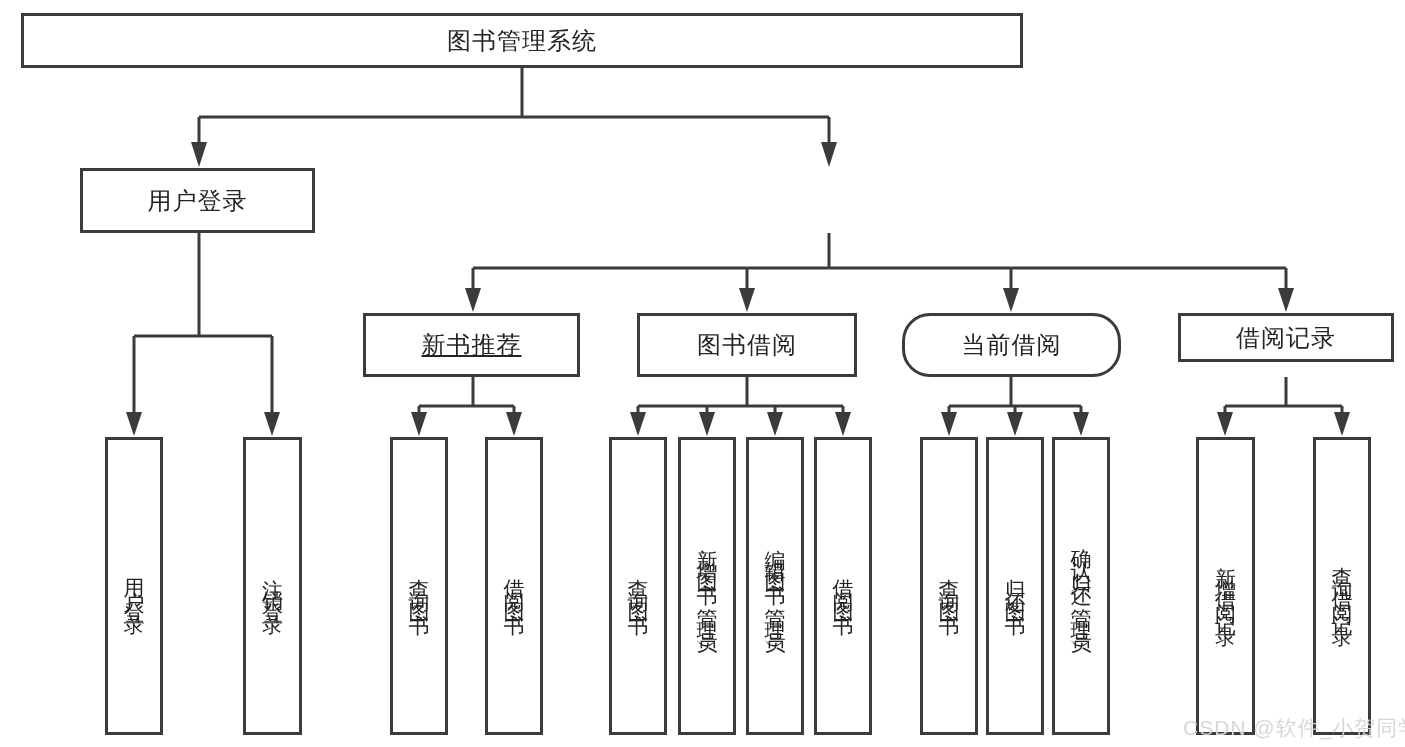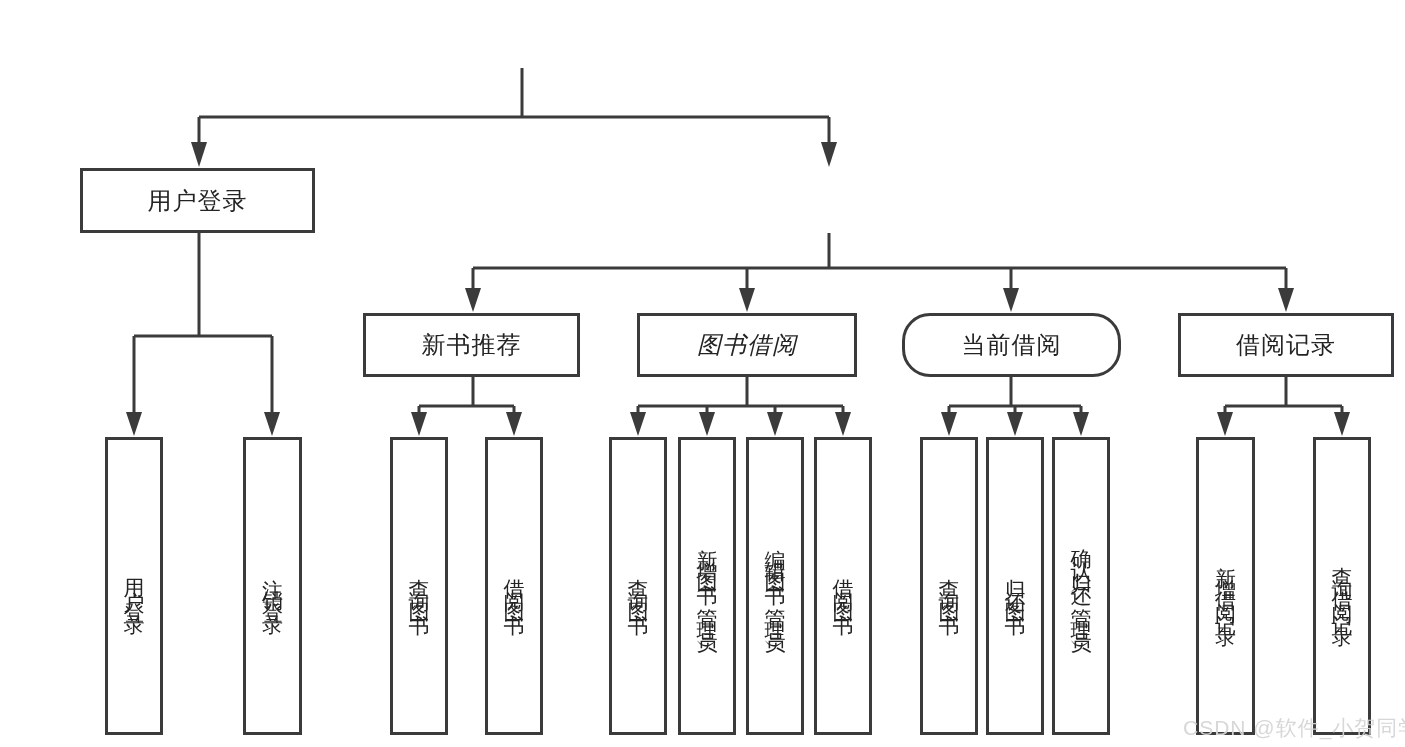--- a/index.html
+++ b/index.html
@@ -85,35 +85,38 @@
 
       <polygon points="941,412 957,412 949,436"></polygon>
       <polygon points="1007,412 1023,412 1015,436"></polygon>
       <polygon points="1073,412 1089,412 1081,436"></polygon>
 
       <polygon points="1217,412 1233,412 1225,436"></polygon>
       <polygon points="1334,412 1350,412 1342,436"></polygon>
     </g>
   </svg>
 
+  <div class="node hnode" style="left:21px;top:13px;width:1002px;height:55px;">
+    <span>图书管理系统</span>
+  </div>
 
   <div class="node hnode" style="left:80px;top:168px;width:235px;height:65px;">
     <span>用户登录</span>
   </div>
 
-  <div class="node hnode" style="left:363px;top:313px;width:217px;height:64px;">
+  <div class="node hnode" style="left:363px;top:313px;width:217px;height:64px;text-decoration:underline;">
     <span>新书推荐</span>
   </div>
-  <div class="node hnode" style="left:637px;top:313px;width:220px;height:64px;font-style:italic;">
+  <div class="node hnode" style="left:637px;top:313px;width:220px;height:64px;">
     <span>图书借阅</span>
   </div>
   <div class="node hnode" style="left:902px;top:313px;width:219px;height:64px;border-radius:28px;">
     <span>当前借阅</span>
   </div>
-  <div class="node hnode" style="left:1178px;top:313px;width:216px;height:64px;">
+  <div class="node hnode" style="left:1178px;top:313px;width:216px;height:49px;">
     <span>借阅记录</span>
   </div>
 
   <div class="node leaf" style="left:105px;top:437px;width:58px;height:298px;">
     <span class="vtext">用户登录</span>
   </div>
   <div class="node leaf" style="left:243px;top:437px;width:59px;height:298px;">
     <span class="vtext">注销登录</span>
   </div>
 

